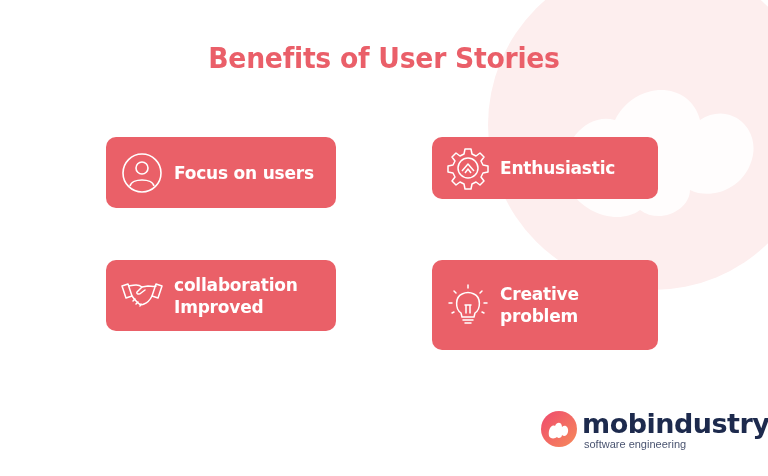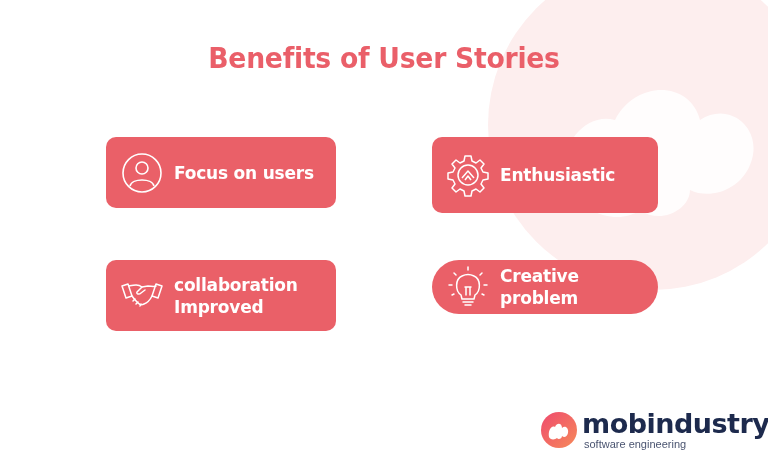--- a/index.html
+++ b/index.html
@@ -23,25 +23,25 @@
     display: flex; align-items: center; z-index: 3; color: #ffffff;
   }
   .card .icon { width: 44px; height: 44px; margin-left: 14px; flex: 0 0 44px; }
   .card .icon svg { width: 44px; height: 44px; display: block; }
   .card .label {
     margin-left: 10px; font-size: 17px; font-weight: bold; line-height: 22px;
     font-family: "DejaVu Sans", sans-serif; letter-spacing: -0.2px;
   }
 
   #card-1 { left: 106px; top: 137px; width: 230px; height: 71px; text-align: right; }
-  #card-2 { left: 432px; top: 137px; width: 226px; height: 76px; }
+  #card-2 { left: 432px; top: 137px; width: 226px; height: 62px; }
   #card-3 { left: 106px; top: 260px; width: 230px; height: 71px; }
-  #card-4 { left: 432px; top: 260px; width: 226px; height: 54px; border-radius: 28px; }
+  #card-4 { left: 432px; top: 260px; width: 226px; height: 90px; }
 
-  .logo { position: absolute; left: 540px; top: 410px; display: flex; align-items: center; z-index: 3; }
+  .logo { position: absolute; left: 540px; top: 410px; display: flex; align-items: flex-start; z-index: 3; }
   .logo-mark { width: 38px; height: 38px; }
   .logo-text { margin-left: 4px; display: flex; flex-direction: column; }
   .logo-name {
     font-size: 27px; font-weight: bold; color: #1d2a4d; line-height: 28px;
     font-family: "DejaVu Sans", sans-serif; letter-spacing: -0.5px;
   }
   .logo-sub {
     font-size: 11px; color: #4a5470; line-height: 12px; margin-left: 2px;
     font-family: Liberation Sans, sans-serif;
   }

